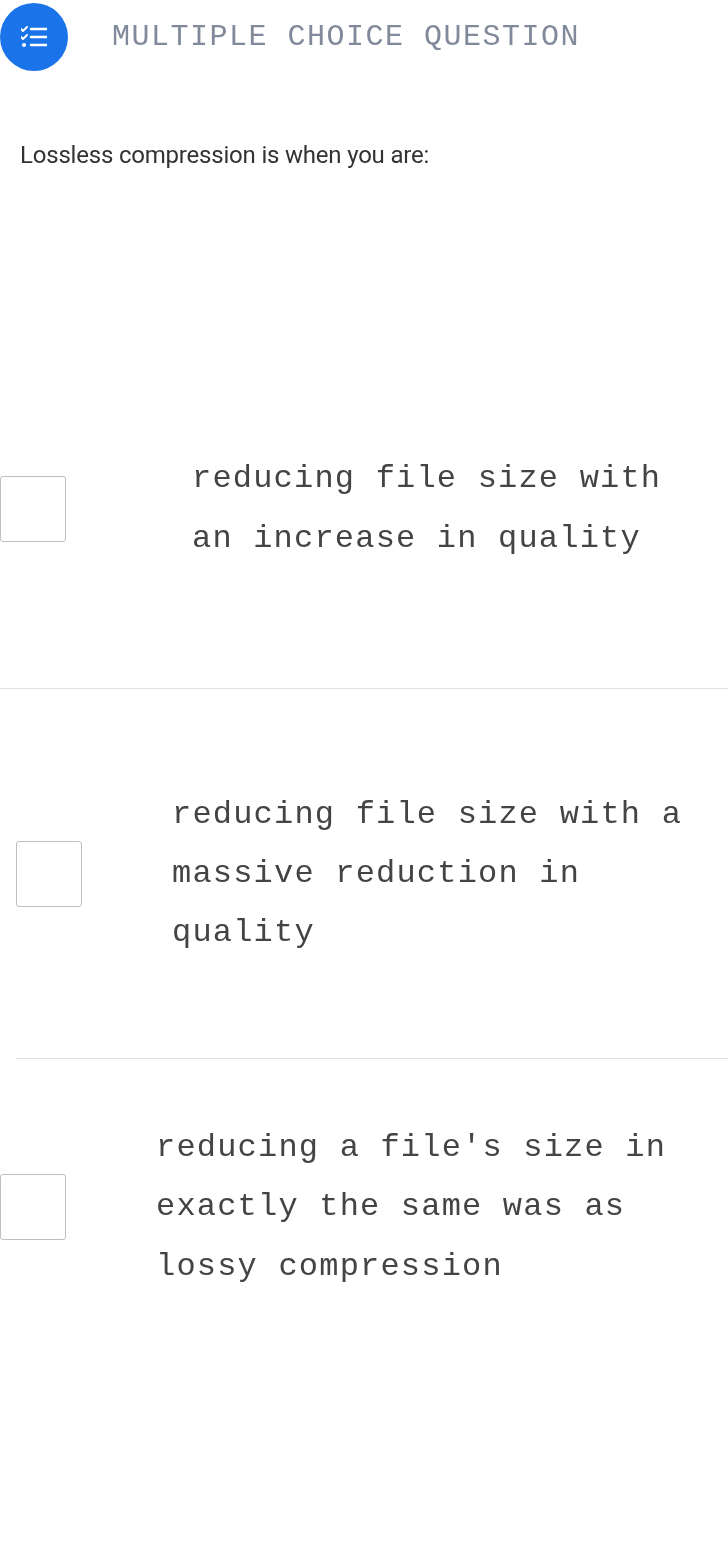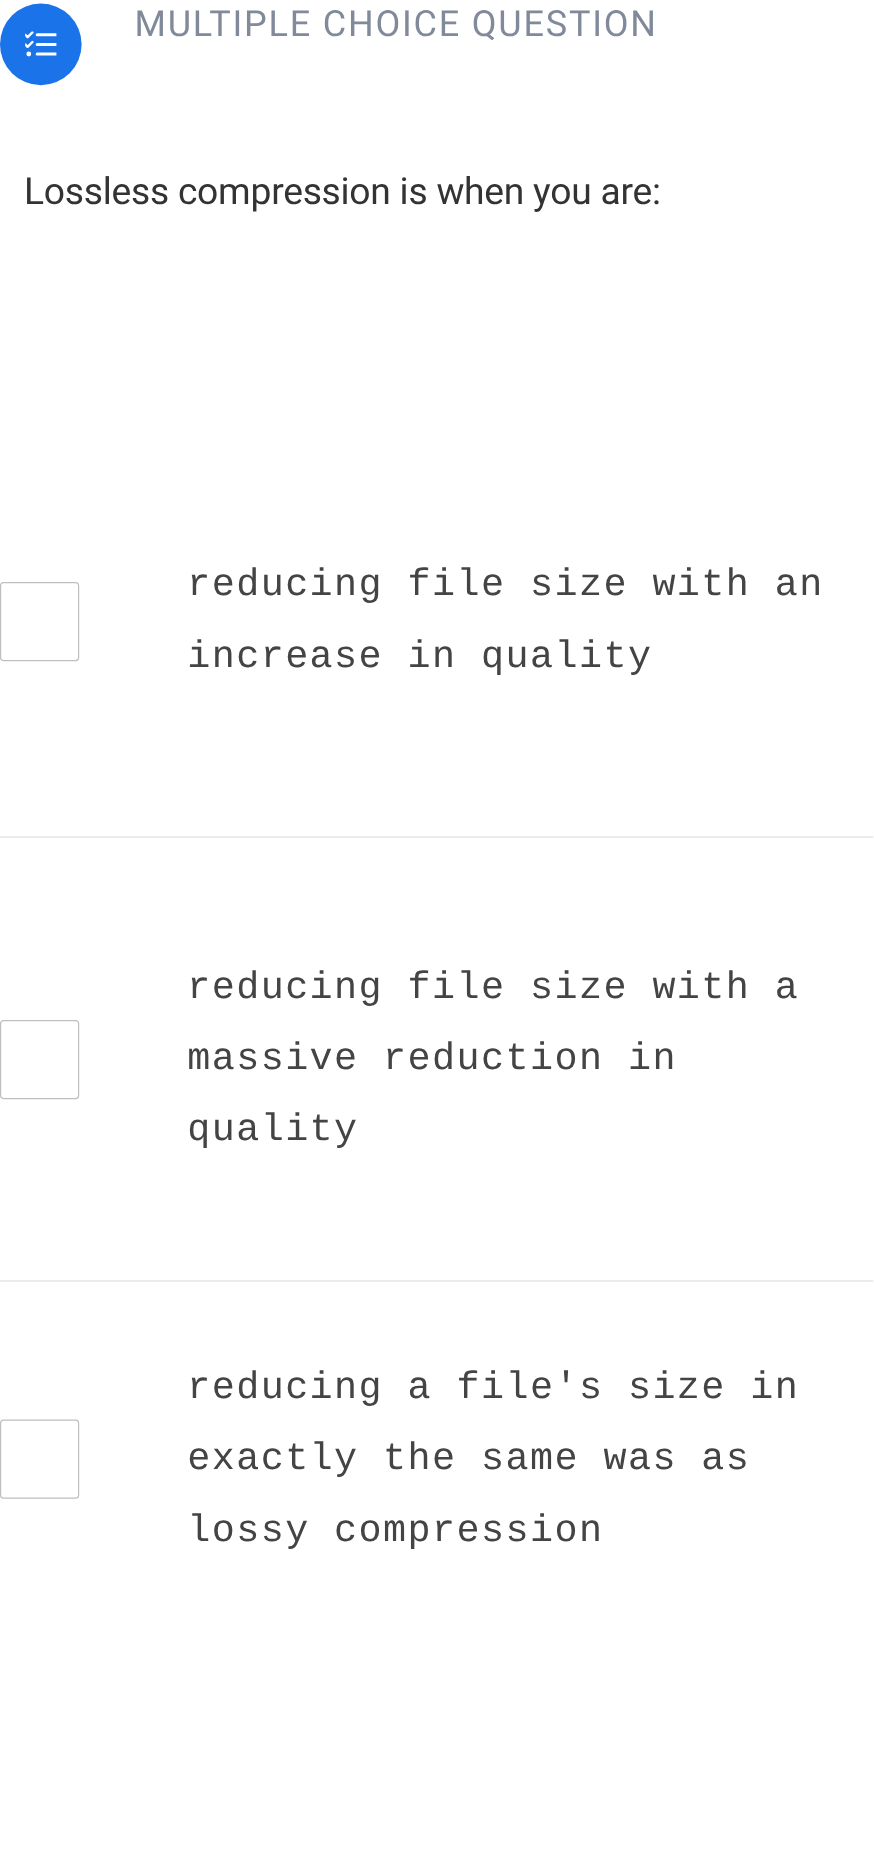--- a/index.html
+++ b/index.html
@@ -9,21 +9,23 @@
     }
 
     body {
       font-family: -apple-system, BlinkMacSystemFont, "Segoe UI", Roboto, "Helvetica Neue", Arial, sans-serif;
       width: 728px;
       background: #fff;
     }
 
     .header {
       display: flex;
+      align-items: center;
       padding: 3px 0 0 0;
+      font-family: Liberation Mono, monospace;
     }
 
     .menu-button {
       width: 68px;
       height: 68px;
       border-radius: 50%;
       background: #1a73e8;
       display: flex;
       align-items: center;
       justify-content: center;
@@ -44,21 +46,21 @@
     .header-title {
       margin-left: 44px;
       font-size: 30px;
       letter-spacing: 1.5px;
       color: #808a9a;
       font-weight: 400;
     }
 
     .question-stem {
       padding: 70px 20px 0 20px;
-      font-size: 31px;
+      font-size: 24px;
       color: #333;
       font-weight: 400;
       letter-spacing: -0.2px;
     }
 
     .options {
       margin-top: 160px;
     }
 
     .option-row {
@@ -88,22 +90,22 @@
       margin-left: 90px;
       font-family: "SFMono-Regular", Menlo, Monaco, Consolas, "Courier New", monospace;
       font-size: 32px;
       color: #444;
       line-height: 1.85;
       letter-spacing: 1.2px;
       padding-right: 8px;
     }
 
     
-    .option-row-1 { min-height: 360px; }
-    .option-row-2 { min-height: 370px; }
+    .option-row-1 { min-height: 360px; gap: 36px; }
+    .option-row-2 { min-height: 370px; margin-left: 16px; }
     .option-row-3 { min-height: 310px; }
     .option-row-4 { min-height: 280px; padding-top: 36px; padding-bottom: 20px; }
 
   </style>
 </head>
 <body>
 
 <div class="header">
   <div class="menu-button">
     <span class="menu-icon">

